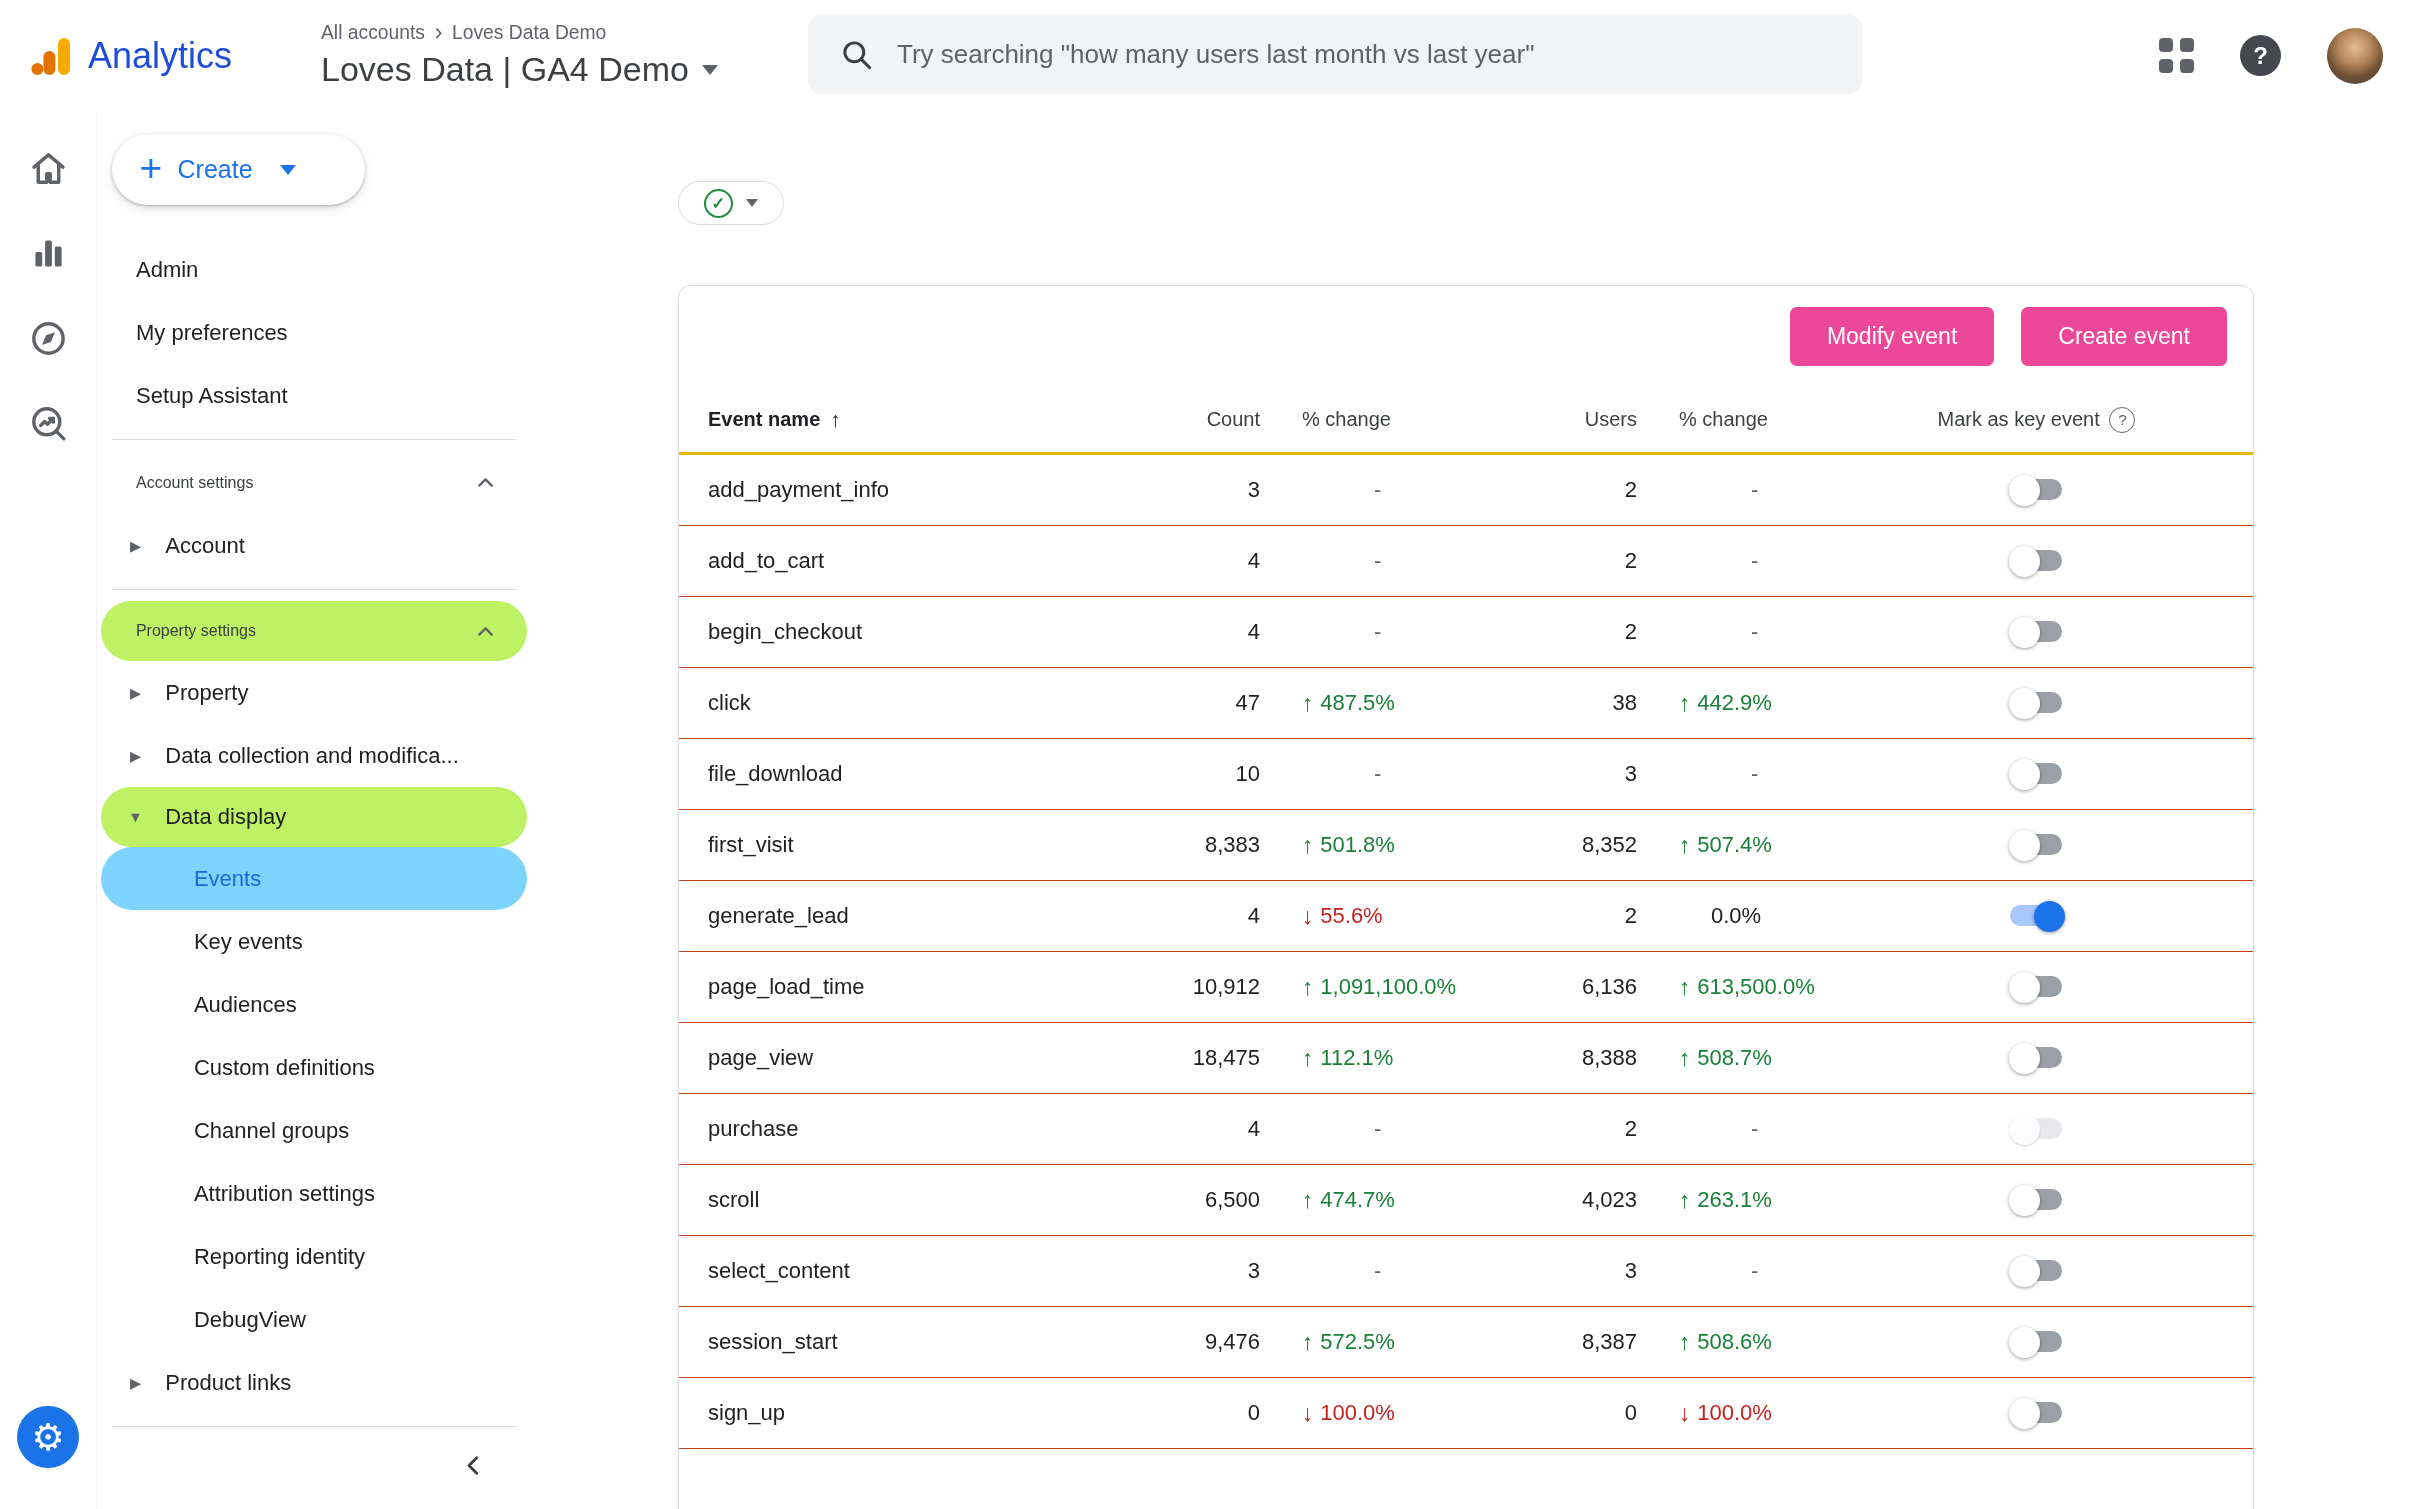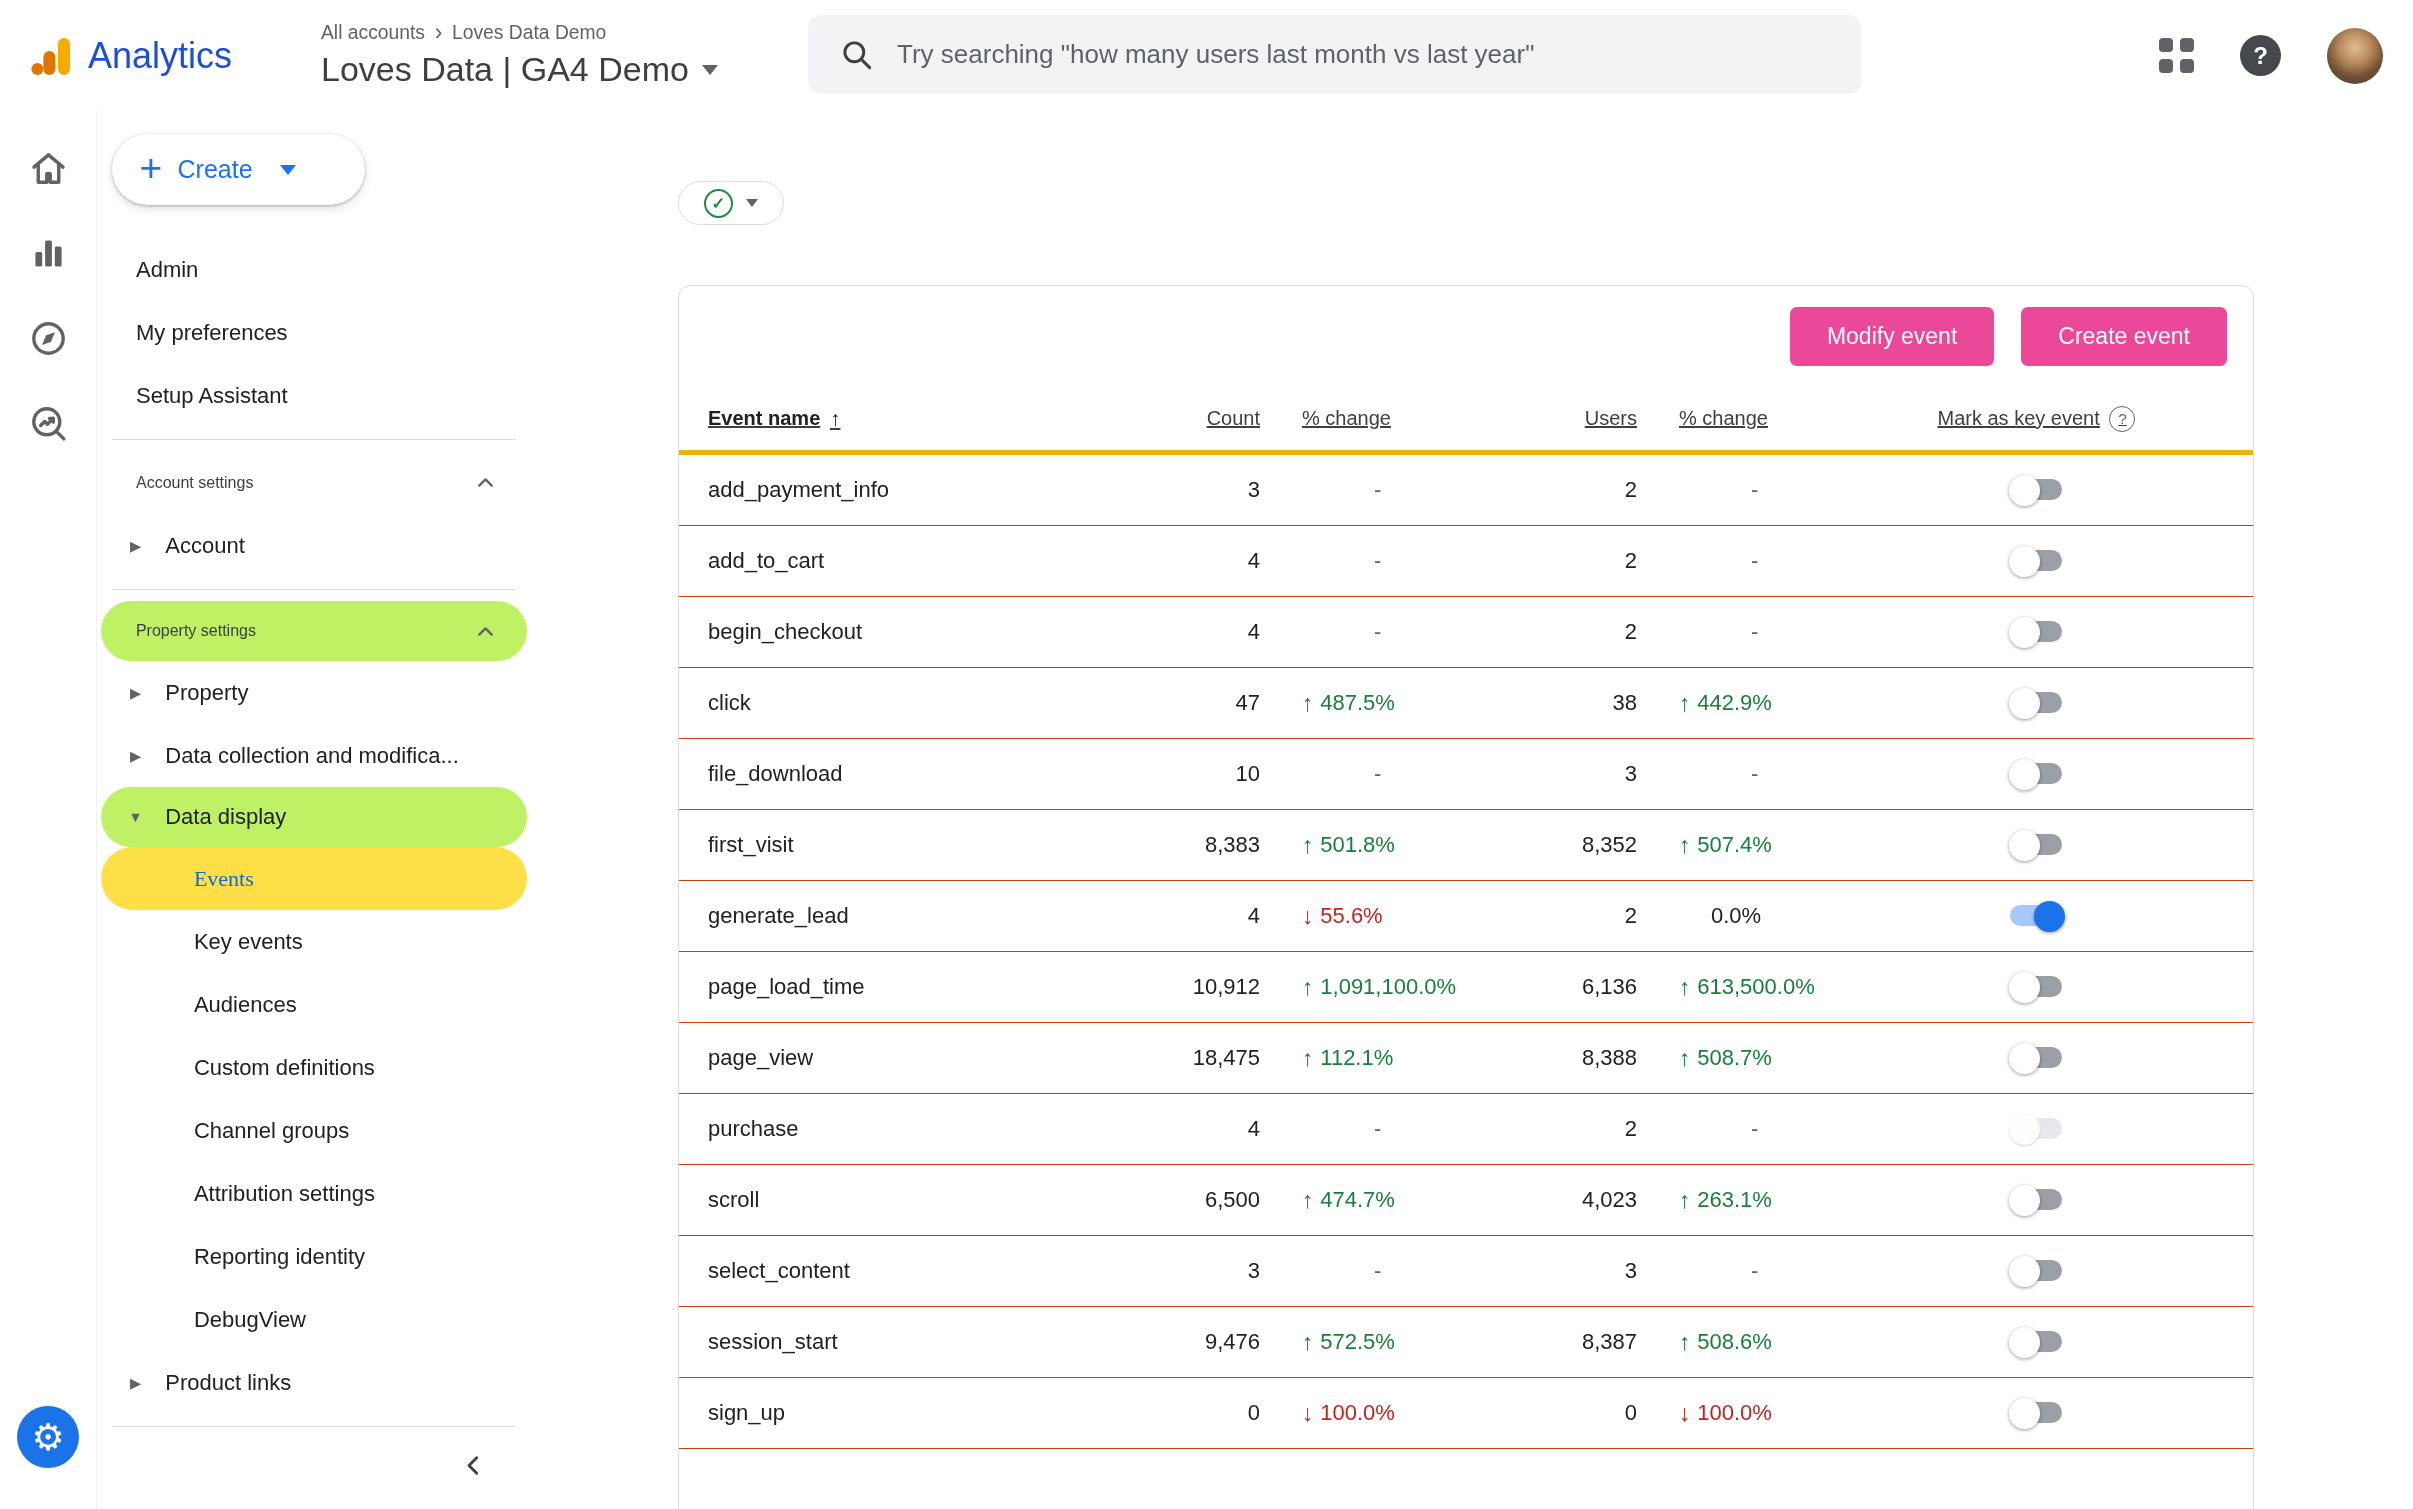--- a/index.html
+++ b/index.html
@@ -52,21 +52,21 @@
   .section-head { height:63px; display:flex; align-items:center; padding:0 33px 0 39px; font-size:16px; color:#3c4043; cursor:pointer; }
   .section-head .sp { flex:1; }
   .pill { margin:0 3.9px; border-radius:32px; }
   .pill-grey { background:#bef264; }
   .section-pill { height:60px; padding:0 29px 0 35px; }
   .tree-item { height:63px; display:flex; align-items:center; padding-left:28px; gap:19.3px; font-size:22px; color:#202124; cursor:pointer; }
   .tree-pill { height:60px; padding-left:24px; }
   .tri { font-size:14.5px; color:#5f6368; width:21px; text-align:center; }
   .side-subitem { height:63px; display:flex; align-items:center; padding-left:93px; font-size:22px; color:#202124;
     margin:0 3.9px; border-radius:32px; cursor:pointer; }
-  .side-subitem.selected { background:#fde047; color:#1967d2;font-family:Liberation Serif, serif; }
+  .side-subitem.selected { background:#7dd3fc; color:#1967d2; }
   .collapse-row { display:flex; justify-content:flex-end; padding:11.6px 42px 0 0; }
   .collapse-row svg { cursor:pointer; }
 
   
   .main { flex:1; padding:70px 160px 0 147px; }
   .status-chip { width:106px; height:44px; border:1px solid #dadce0; border-radius:22px; background:#fff;
     display:flex; align-items:center; justify-content:center; gap:13.5px; margin-bottom:60px; cursor:pointer; }
   .check-circle { width:29px; height:29px; border-radius:50%; border:2.9px solid #1e8e3e; color:#1e8e3e;
     display:flex; align-items:center; justify-content:center; font-size:16.4px; font-weight:bold; }
   .chip-caret { width:0; height:0; border-left:6.8px solid transparent; border-right:6.8px solid transparent; border-top:8.7px solid #5f6368; }
@@ -74,21 +74,21 @@
   .card { background:#fff; border:1px solid #dadce0; border-radius:12.6px; height:1247px; overflow:hidden; }
   .card-top { height:101px; display:flex; align-items:center; justify-content:flex-end; gap:27px; padding:0 26px; }
   .btn-blue { height:59px; padding:0 37px; background:#ec4899; color:#fff; border:none; border-radius:6.8px;
     font-size:23px; font-family:inherit; cursor:pointer; }
   .table-title-row { height:68px; display:flex; align-items:center; border-bottom:1px solid #e3e5e8; padding:0 42px 0 29px; }
   .table-title { font-size:24px; color:#202124; }
   .title-icons { margin-left:auto; display:flex; gap:64px; align-items:center; }
   .title-icons svg { cursor:pointer; }
 
   .thead, .trow { display:grid; grid-template-columns:367px 214px 270px 107px 267px 265px 1fr; align-items:center; }
-  .thead { height:68px; border-bottom:5px solid #eab308; font-size:20px; color:#3c4043;text-decoration:underline; }
+  .thead { height:68px; border-bottom:3px solid #eab308; font-size:20px; color:#3c4043; }
   .thead .hname { font-weight:bold; color:#202124; padding-left:29px; display:flex; align-items:center; gap:9.7px; }
   .sort-arrow { font-size:21px; font-weight:bold; color:#202124; }
   .thead .num, .trow .num { text-align:right; }
   .thead .hchg { padding-left:42px; }
   .thead .hkey { display:flex; align-items:center; justify-content:center; gap:9.7px; }
   .qmark { width:26px; height:26px; border-radius:50%; border:1.9px solid #5f6368; color:#5f6368; font-size:15.4px;
     display:inline-flex; align-items:center; justify-content:center; cursor:pointer; }
 
   .trow { height:71px; border-bottom:1px solid #c2410c; font-size:22px; color:#202124; }
   .cell.name { padding-left:29px; }

